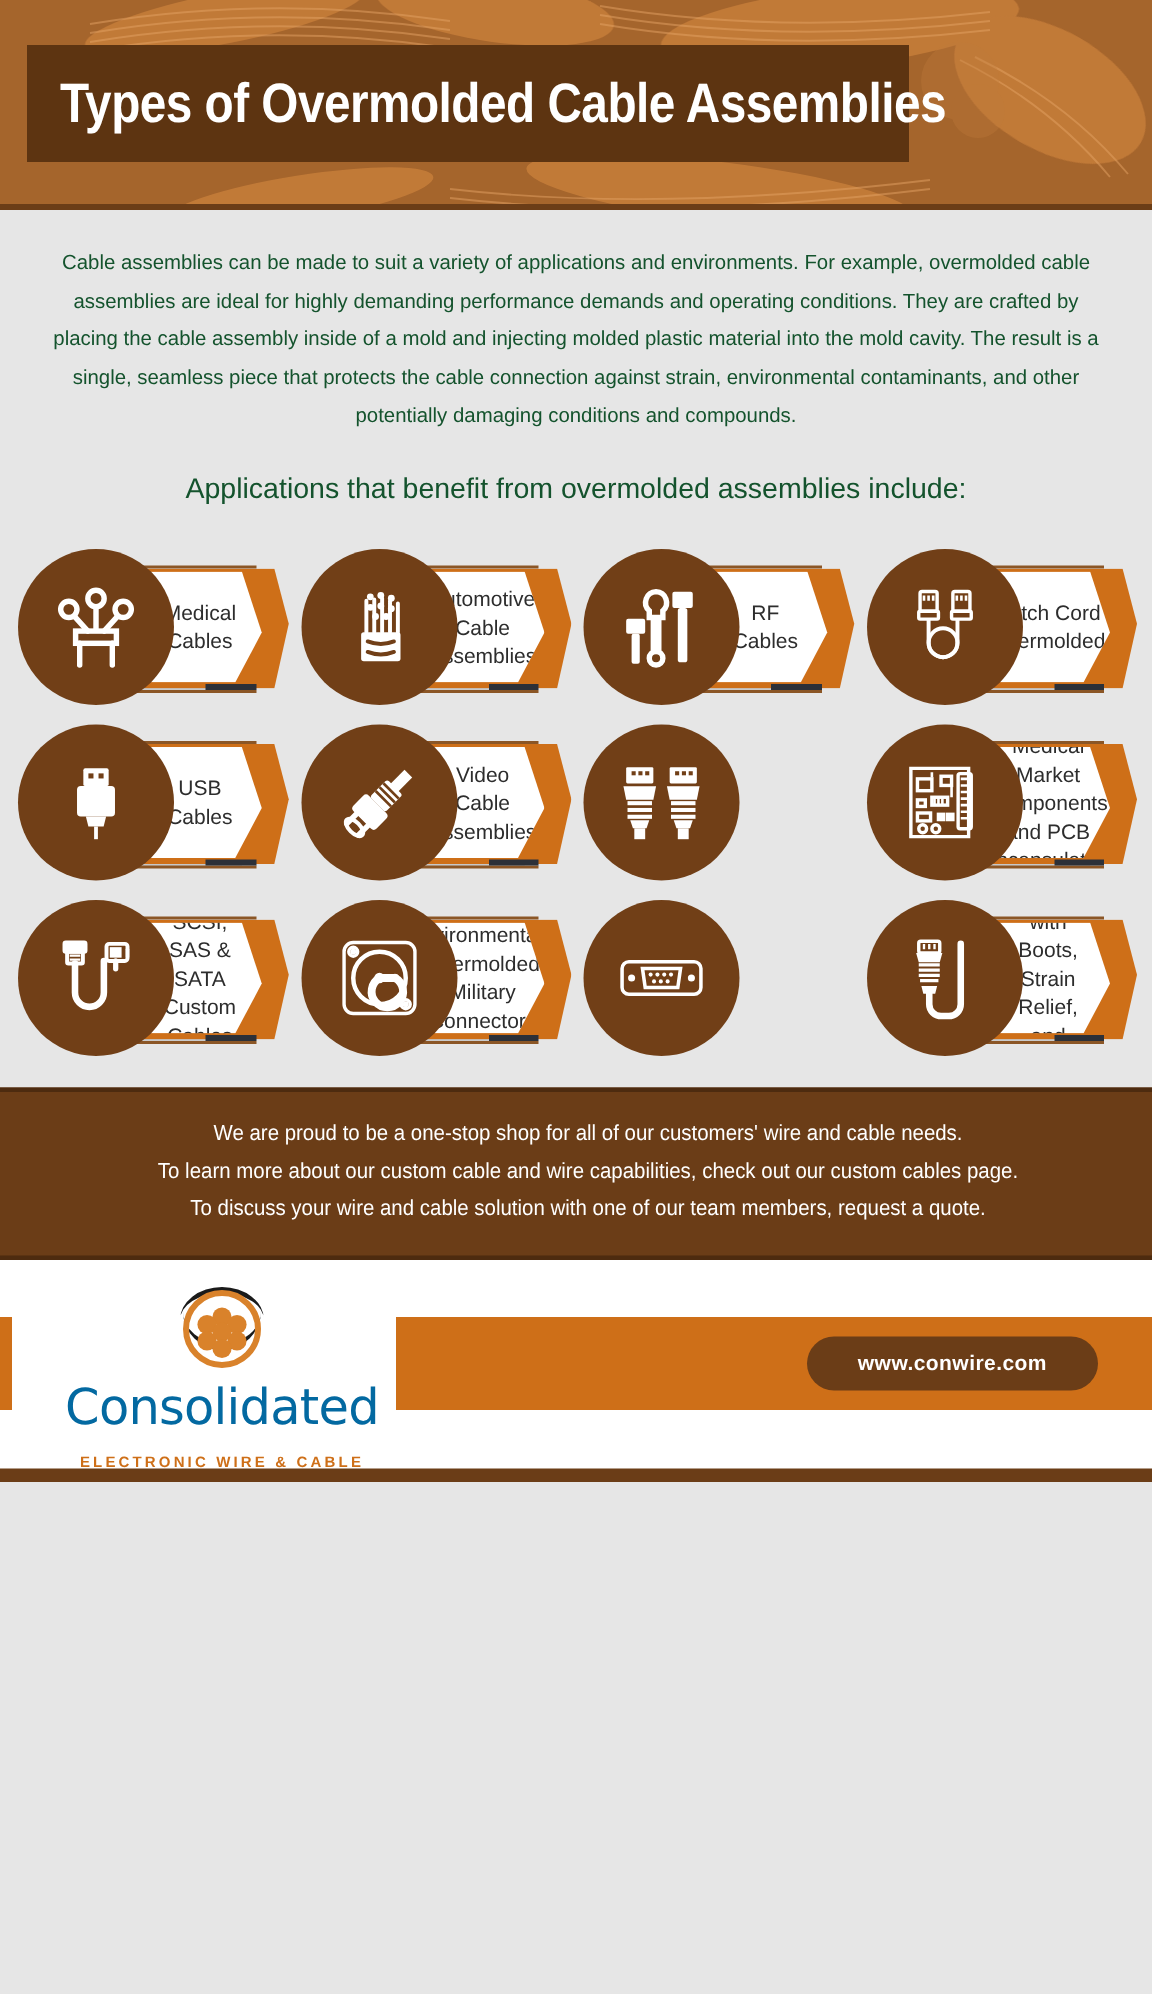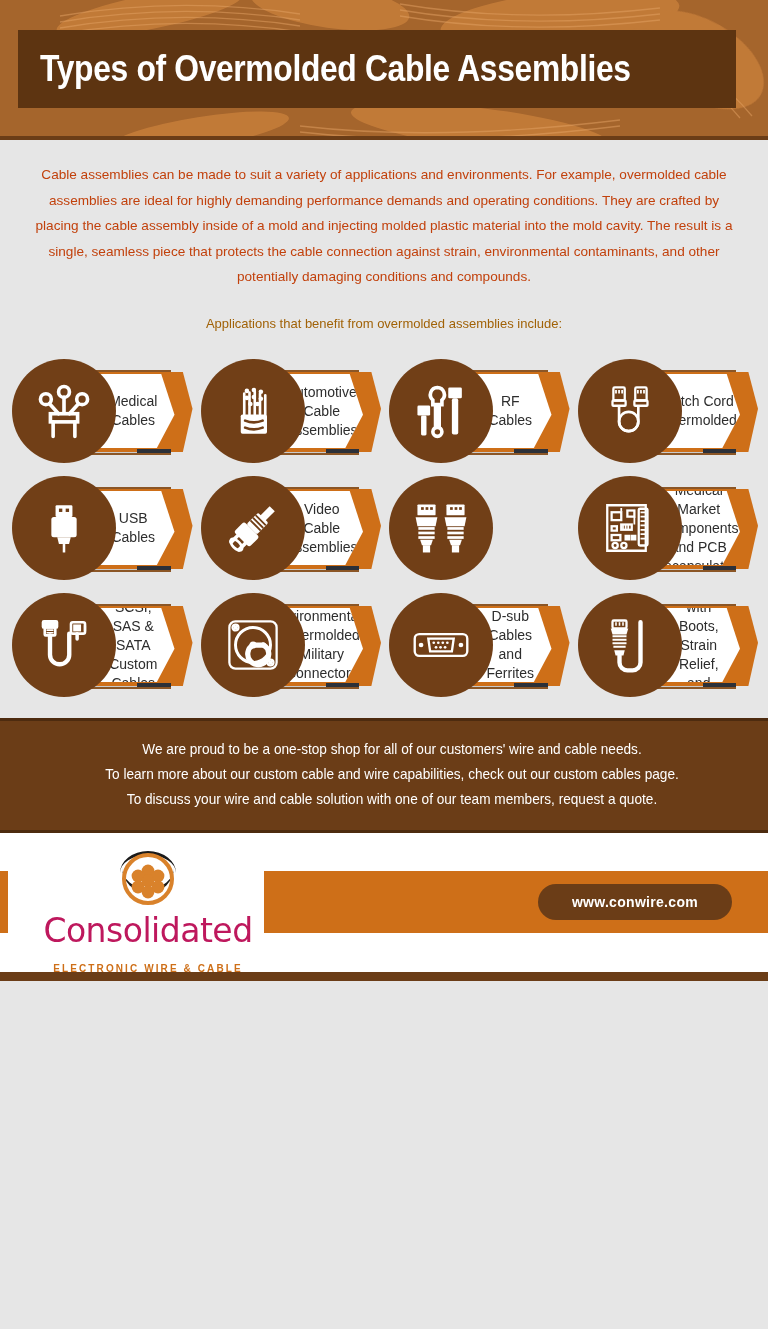--- a/index.html
+++ b/index.html
@@ -20,21 +20,21 @@
   #header {
     position: relative;
     width: 768px; height: 140px;
     background: #a5652c;
     overflow: hidden;
   }
   #header-texture { position: absolute; inset: 0; }
   #title-band {
     position: absolute;
     left: 18px; top: 30px;
-    width: 718px; height: 78px;
+    width: 588px; height: 78px;
     background: #5d3411;
     display: flex; align-items: center;
     padding-left: 22px;
   }
   #title-text {
     color: #ffffff;
     font-size: 37px;
     font-weight: bold;
     letter-spacing: -0.4px;
     transform: scaleX(0.86);
@@ -49,26 +49,26 @@
 
   
   #intro {
     padding: 22px 26px 0 26px;
     background: #e6e6e6;
   }
   #intro-paragraph {
     text-align: center;
     font-size: 13.6px;
     line-height: 25.5px;
-    color: #c2410c;
+    color: #14532d;
   }
   #intro-subhead {
     text-align: center;
-    font-size: 13px;
-    color: #a16207;
+    font-size: 19px;
+    color: #14532d;
     margin-top: 26px;
   }
 
   
   #items {
     position: relative;
     margin-top: 22px;
     padding: 0 10px 0 12px;
     display: grid;
     grid-template-columns: 1fr 1fr 1fr 1fr;
@@ -181,21 +181,21 @@
   }
   #logo {
     position: absolute;
     left: 28px; top: 14px;
     width: 240px;
     display: flex; flex-direction: column; align-items: center;
   }
   #logo-mark { width: 72px; height: 62px; }
   #logo-name {
     font-size: 33px;
-    color: #be185d;
+    color: #0369a1;
     letter-spacing: -0.5px;
     margin-top: 2px;
     font-family: "DejaVu Sans", sans-serif;
     font-weight: 400;
   }
   #logo-tagline {
     font-size: 10px;
     color: #ce6f18;
     letter-spacing: 2.1px;
     font-weight: bold;
@@ -554,30 +554,20 @@
             <circle cx="24" cy="29.5" r="1.5"></circle>
               <circle cx="29" cy="29.5" r="1.5"></circle>
               <circle cx="34" cy="29.5" r="1.5"></circle>
               <circle cx="39" cy="29.5" r="1.5"></circle>
             <circle cx="26.5" cy="34.5" r="1.5"></circle>
               <circle cx="31.5" cy="34.5" r="1.5"></circle>
               <circle cx="36.5" cy="34.5" r="1.5"></circle>
           </g>
         </svg>
       </div>
-      <div class="banner-wrap">
-        <div class="banner-shadow"></div>
-        <div class="banner-arrow"></div>
-        <div class="banner-rule-top"></div>
-        <div class="banner-rule-bottom"></div>
-        <div class="banner-dark-tab"></div>
-        <div class="banner">
-          <span class="banner-label">D-sub Cables and Ferrites</span>
-        </div>
-      </div>
     </div>
 
     <div class="item">
       <div class="badge">
         <svg width="56" height="56" viewBox="0 0 64 64" fill="none" stroke="#fff" stroke-width="2.6">
           <rect x="12" y="4" width="16" height="9" rx="1.5"></rect>
           <path d="M16 6v4M20 6v4M24 6v4" stroke-width="1.8"></path>
           <path d="M10 13h20l-2 7H12z" fill="#fff" stroke="none"></path>
           <path d="M12 22h16M12 26h16M12 30h16M13 34h14" stroke-width="2.4"></path>
           <path d="M14 38h12l-1.5 6h-9z" fill="#fff" stroke="none"></path>

